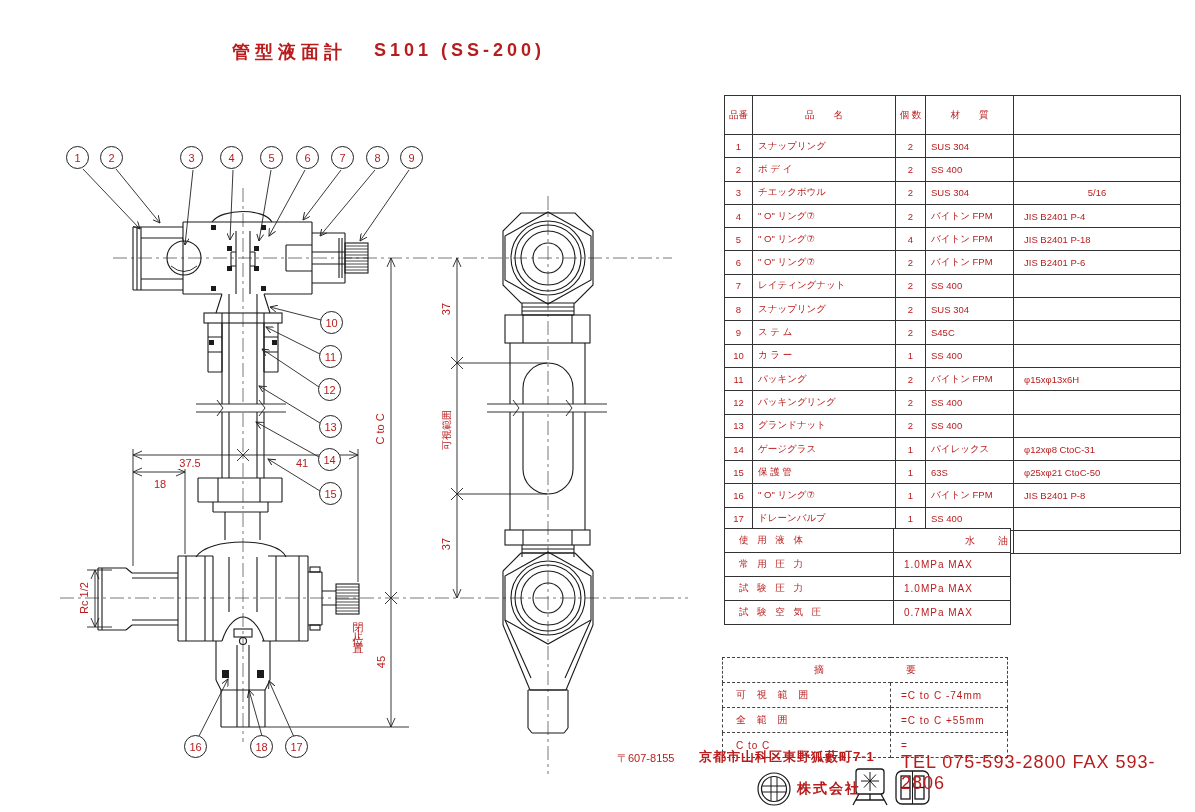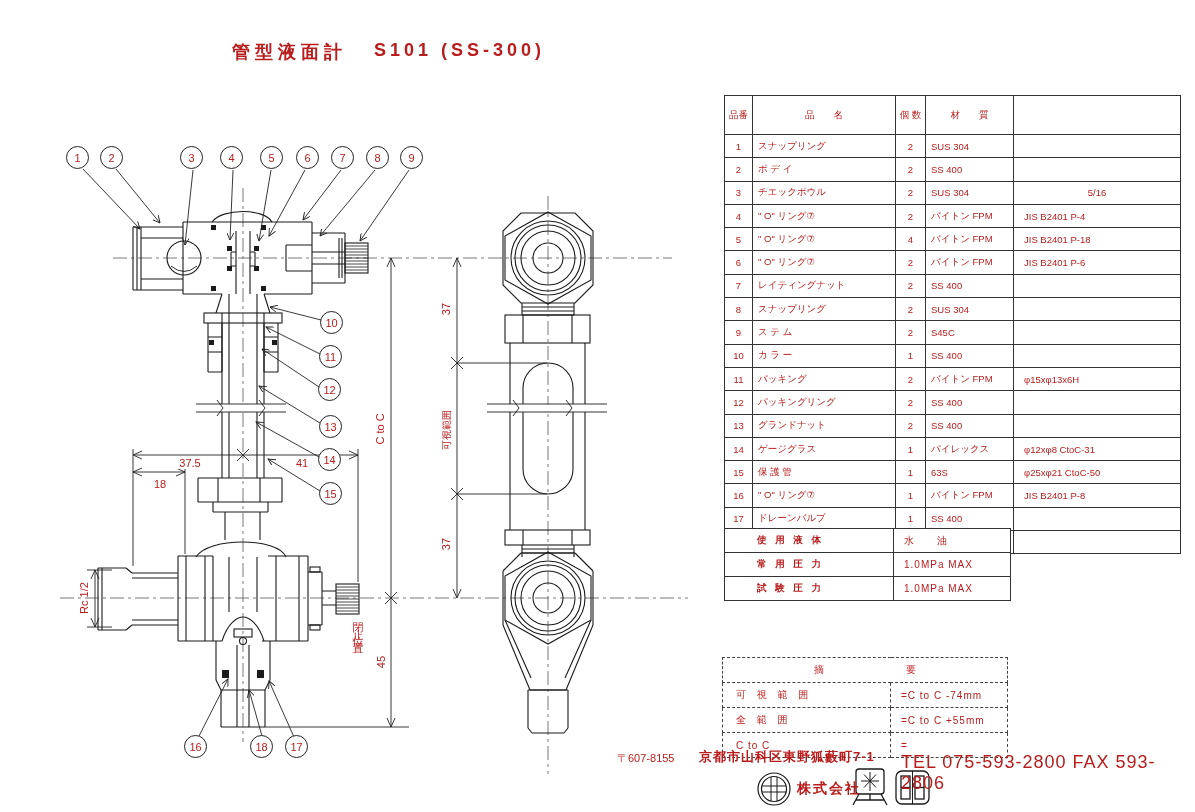--- a/index.html
+++ b/index.html
@@ -14,21 +14,21 @@
   #parts{left:724px;top:95px;width:456px;}
   #parts th{height:36px;text-align:center;}
   #parts td{height:20.3px;}
   #parts td.c{text-align:center;}
   #parts td.l{padding-left:5px;text-align:left;}
   #parts td.n{padding-left:10px;text-align:left;}
   #parts td.n5{text-align:center;}
   
   #spec{left:724px;top:528px;width:286px;}
   #spec td{height:21px;}
-  #spec td.lab{padding-left:32px;letter-spacing:3px;font-weight:bold;}
+  #spec td.lab{padding-left:14px;letter-spacing:3px;}
   #spec td.val{padding-left:10px;font-size:10px;letter-spacing:1px;}
   #spec td.sm{font-size:8px;letter-spacing:0;}
   
   #sum{left:722px;top:657px;width:285px;}
   #sum td{border:1.5px dashed #444;height:22px;font-size:10px;}
   #sum .hdr{display:flex;justify-content:center;gap:82px;}
   #sum td.lab{padding-left:13px;letter-spacing:4px;}
   #sum td.val{padding-left:10px;letter-spacing:1px;margin-top:20px;}
   
   .balloon{position:absolute;width:23px;height:23px;border:1.2px solid #222;border-radius:50%;
@@ -216,21 +216,21 @@
       <rect x="896" y="771" width="33" height="33" rx="6"></rect>
       <path d="M912.5,771 V804" stroke-width="1"></path>
       <rect x="901" y="776" width="9" height="23"></rect>
         <path d="M901,787.5 H910"></path>
       <rect x="915" y="776" width="9" height="23"></rect>
         <path d="M915,787.5 H924"></path>
     </g>
   </svg>
 
   <span class="title-main">管型液面計</span>
-  <span class="title-model">S101 (SS-300)</span>
+  <span class="title-model">S101 (SS-200)</span>
 
   <div class="balloon" style="left:66px;top:146px">1</div>
   <div class="balloon" style="left:100px;top:146px">2</div>
   <div class="balloon" style="left:180px;top:146px">3</div>
   <div class="balloon" style="left:220px;top:146px">4</div>
   <div class="balloon" style="left:260px;top:146px">5</div>
   <div class="balloon" style="left:296px;top:146px">6</div>
   <div class="balloon" style="left:331px;top:146px">7</div>
   <div class="balloon" style="left:366px;top:146px">8</div>
   <div class="balloon" style="left:400px;top:146px">9</div>
@@ -401,29 +401,33 @@
     </table>
 
   <table class="tbl" id="spec">
     <colgroup>
         <col style="width:169px">
         <col style="width:117px">
       </colgroup>
     <tbody>
         <tr>
           <td class="lab">使 用 液 体</td>
-          <td class="val" style="text-align:left">水　　油</td>
+          <td class="val" style="text-align:right">水　　油</td>
         </tr>
     <tr>
           <td class="lab">常 用 圧 力</td>
           <td class="val">1.0MPa MAX</td>
         </tr>
     <tr>
           <td class="lab">試 験 圧 力</td>
           <td class="val">1.0MPa MAX</td>
+        </tr>
+    <tr>
+          <td class="lab">試 験 空 気 圧</td>
+          <td class="val">0.7MPa MAX</td>
         </tr>
   </tbody>
     </table>
 
   <table class="tbl" id="sum">
     <colgroup>
         <col style="width:168px">
         <col style="width:117px">
       </colgroup>
     <tbody>

